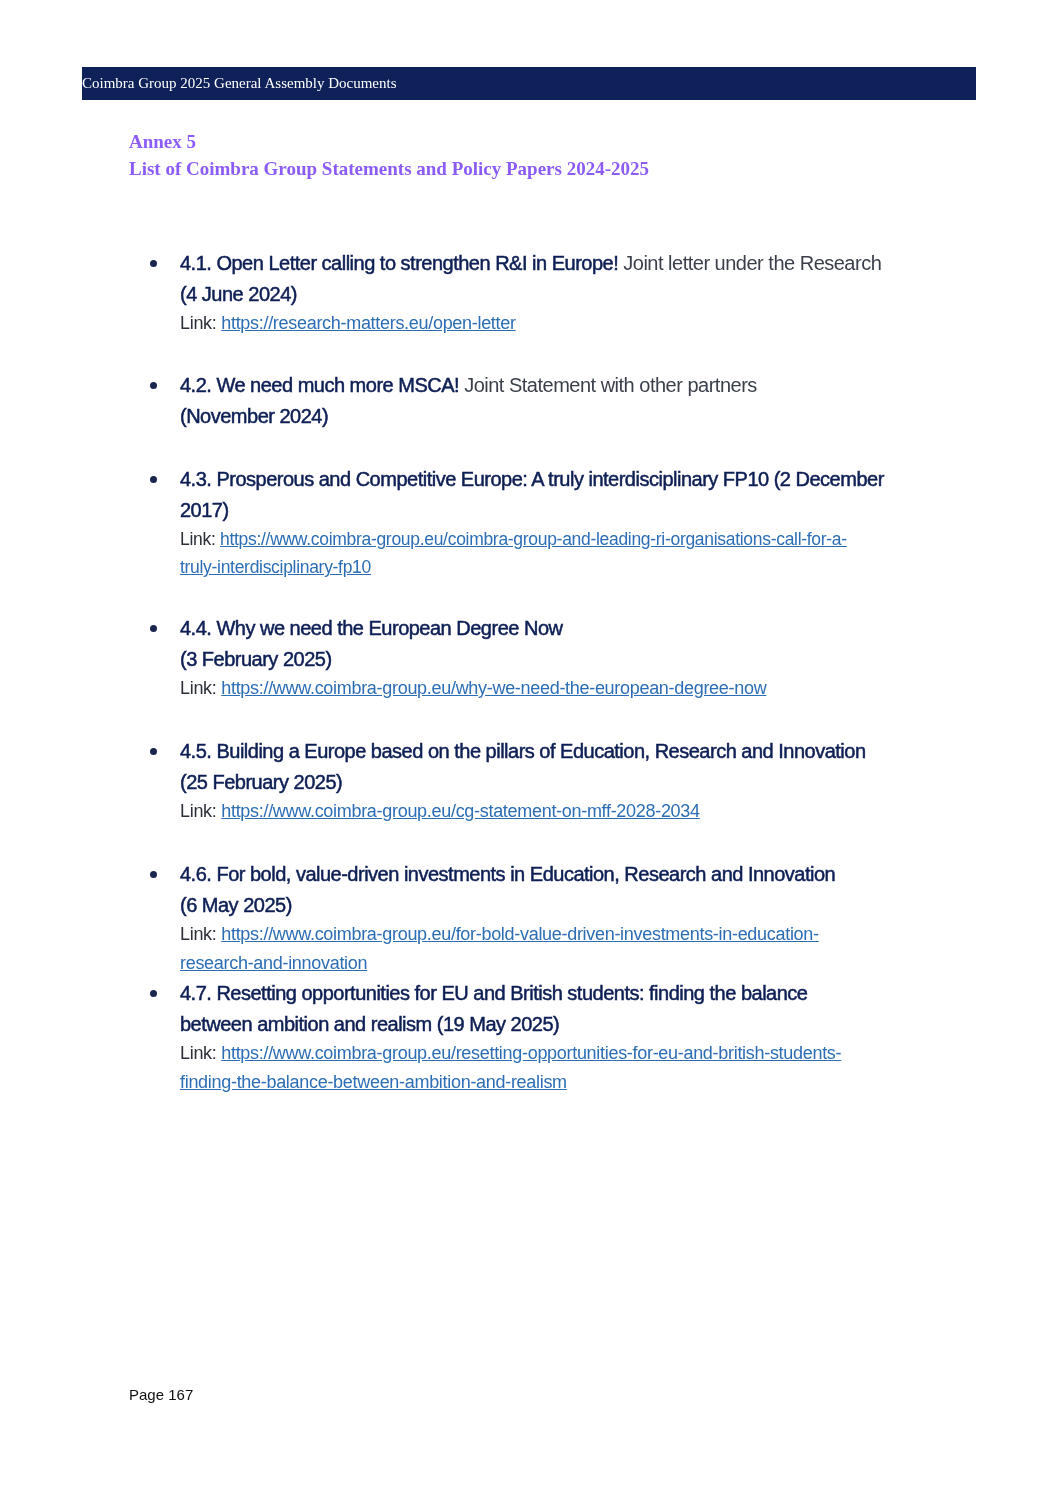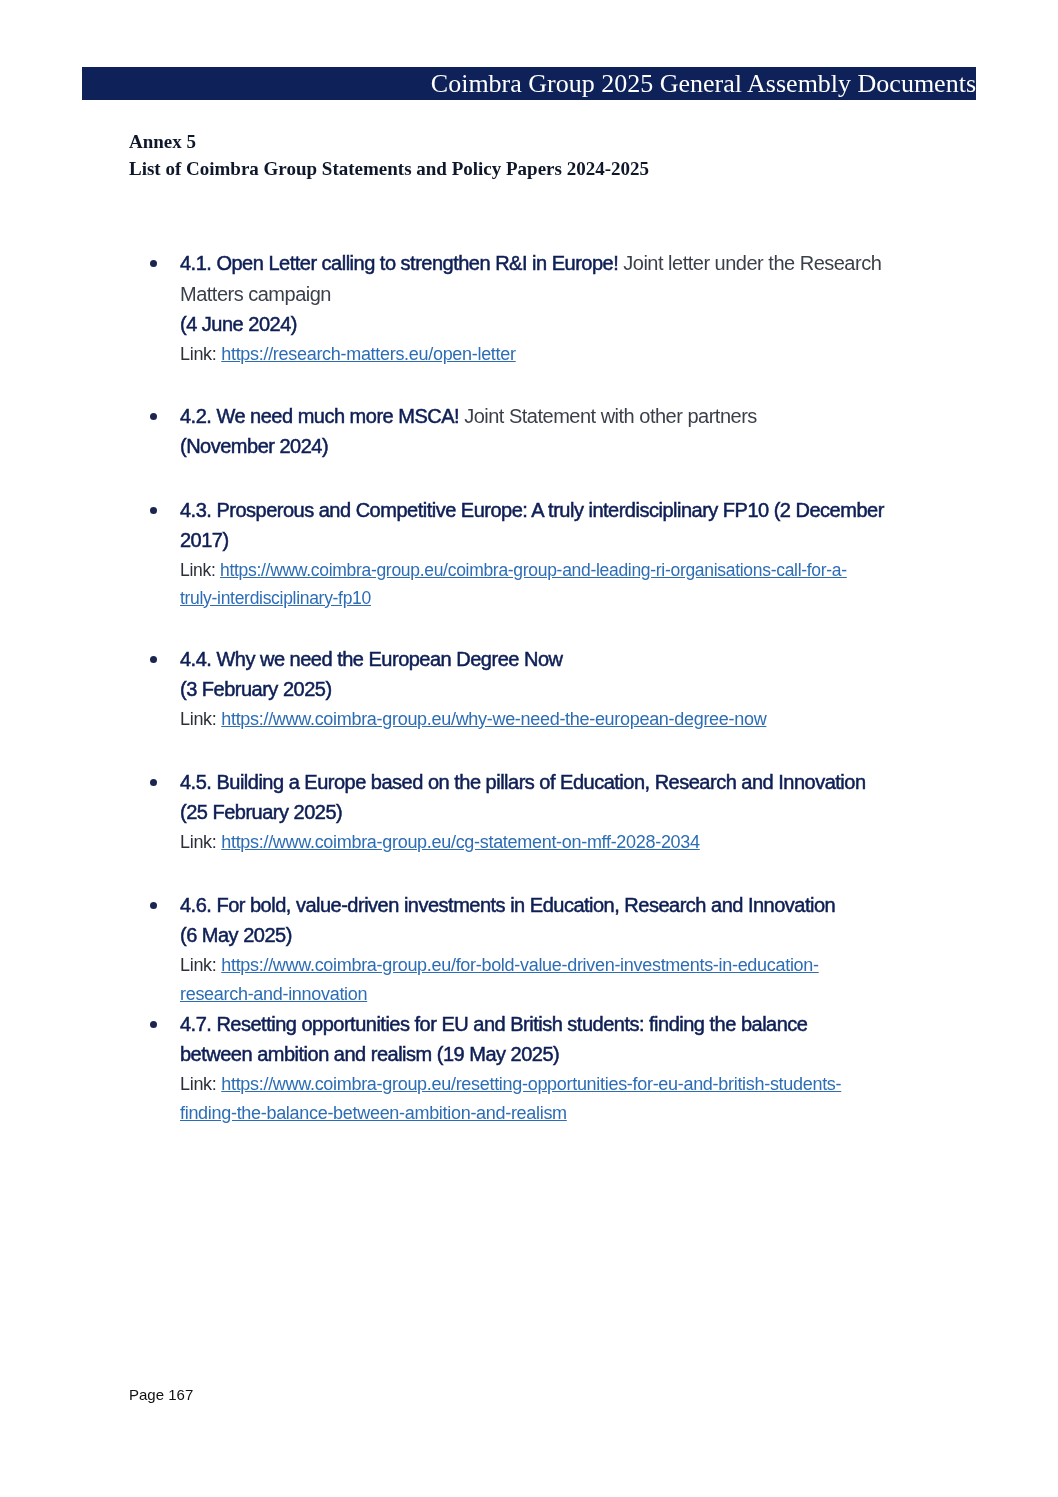--- a/index.html
+++ b/index.html
@@ -1,26 +1,26 @@
 <!DOCTYPE html>
 <html><head>
 <meta charset="utf-8">
 <style>
   html, body { margin: 0; padding: 0; background: #ffffff; }
   body { width: 1058px; height: 1497px; position: relative; overflow: hidden; }
   .header-band {
     position: absolute; left: 82px; top: 67px; width: 894px; height: 33px;
     background: #0e2158; color: #ffffff;
     font-family: "Liberation Serif", "DejaVu Serif", serif;
-    font-size: 26px; text-align: right; line-height: 33px;
+    font-size: 15px; text-align: left; line-height: 33px;
   }
   .annex {
     position: absolute; left: 129px; top: 128px;
     font-family: "Liberation Serif", "DejaVu Serif", serif;
-    font-weight: bold; color: #0f172a; font-size: 19px; line-height: 27px;
+    font-weight: bold; color: #8b5cf6; font-size: 19px; line-height: 27px;
   }
   .list { position: absolute; left: 148px; top: 248px; width: 820px; margin: 0; padding: 0; list-style: none; }
   .item { position: relative; padding-left: 32px; margin-bottom: 0; }
   .bullet {
     position: absolute; left: 2px; top: 12px; width: 7px; height: 7px; border-radius: 50%;
     background: #1a2550;
   }
   .line {
     font-family: "Liberation Sans", "DejaVu Sans", sans-serif;
     font-size: 20px; line-height: 30.5px; color: #14265a; letter-spacing: -0.5px;
@@ -51,21 +51,20 @@
   <div>List of Coimbra Group Statements and Policy Papers 2024-2025</div>
 </div>
 
 <ul class="list">
 
   <li class="item" style="margin-bottom:32px;">
     <span class="bullet"></span>
     <div class="line">
       <span class="title">4.1. Open Letter calling to strengthen R&amp;I in Europe!</span><span class="desc"> Joint letter under the Research</span>
     </div>
-    <div class="line desc">Matters campaign</div>
     <div class="line title">(4 June 2024)</div>
     <div class="linkline">
       <span>Link: </span><a class="url">https://research-matters.eu/open-letter</a>
     </div>
   </li>
 
   <li class="item" style="margin-bottom:33px;">
     <span class="bullet"></span>
     <div class="line">
       <span class="title">4.2. We need much more MSCA!</span><span class="desc"> Joint Statement with other partners</span>

